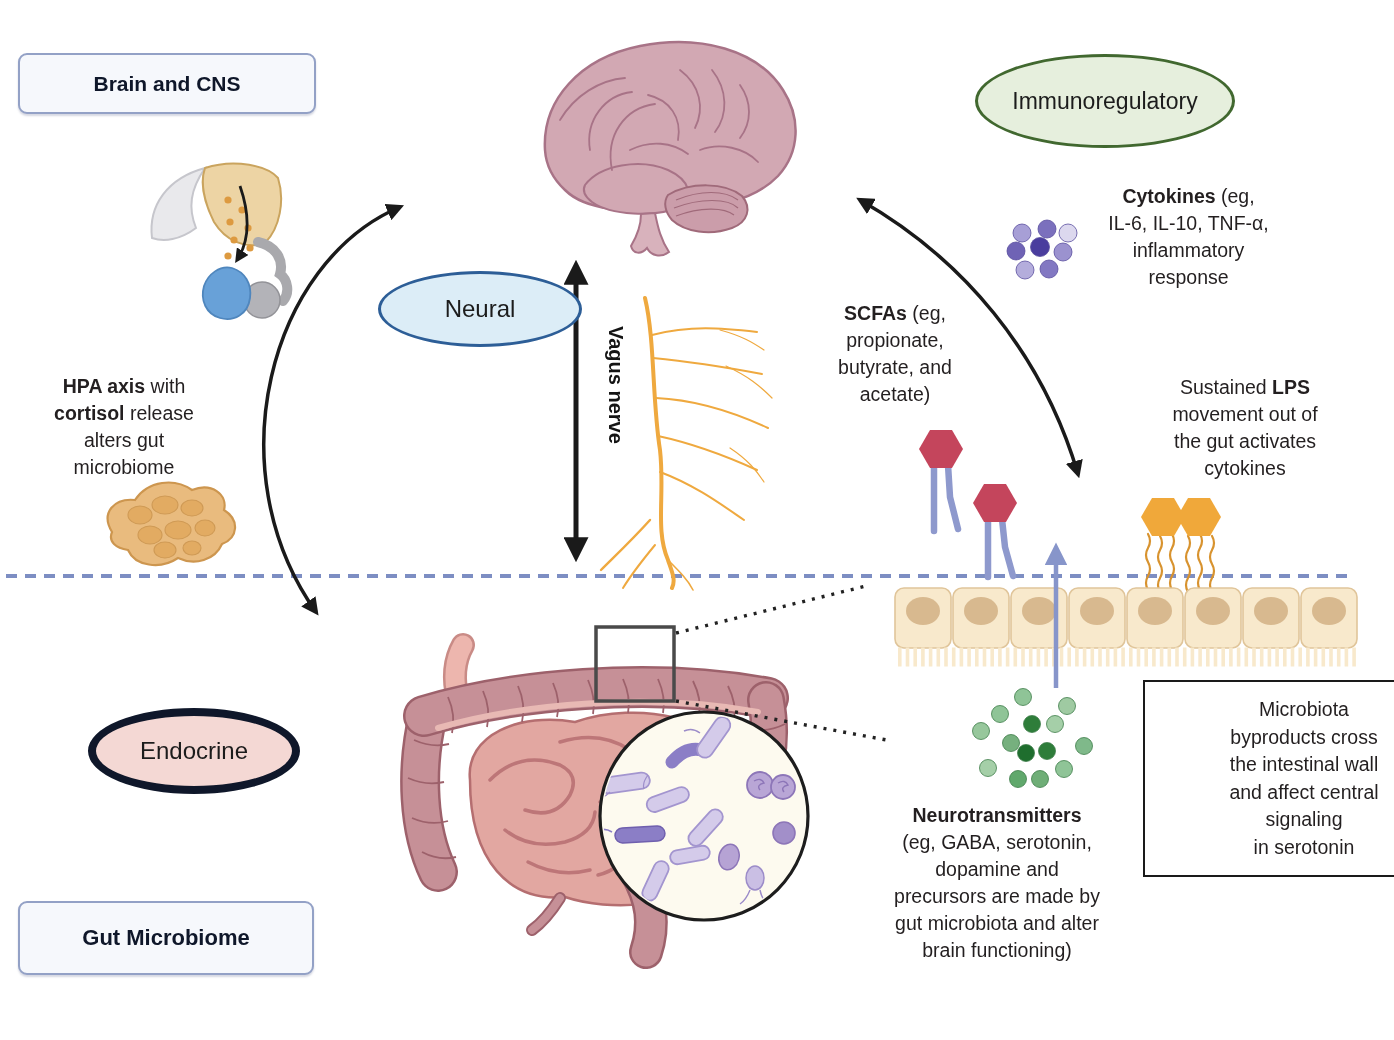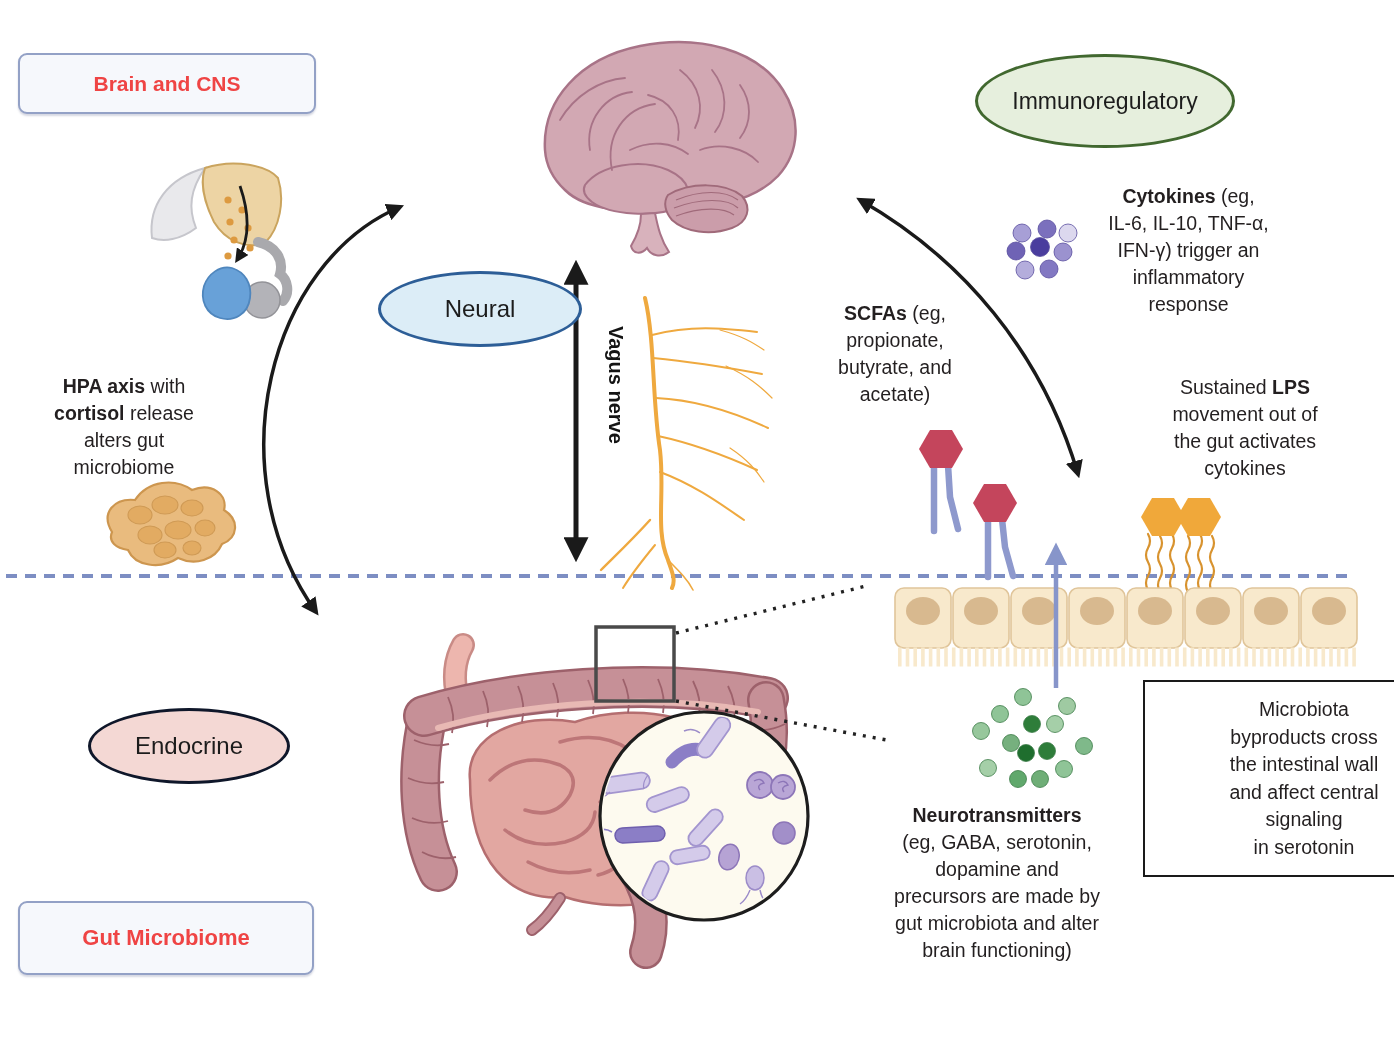--- a/index.html
+++ b/index.html
@@ -4,25 +4,25 @@
 <style>
   html,body{margin:0;padding:0;background:#ffffff;}
   #canvas{position:relative;width:1394px;height:1040px;background:#ffffff;overflow:hidden;
           font-family:"Liberation Sans","DejaVu Sans",sans-serif;color:#1e1b1c;}
   svg{position:absolute;left:0;top:0;}
   .abs{position:absolute;}
   .ann{font-size:19.5px;line-height:27px;text-align:center;color:#231f20;}
   .ann b{font-weight:bold;}
   .labelbox{background:#f6f8fc;border:2.5px solid #93a1c6;border-radius:9px;
             display:flex;align-items:center;justify-content:center;
-            font-weight:bold;font-size:21px;color:#ef4444;box-shadow:0 2px 2px rgba(90,100,140,.25);}
+            font-weight:bold;font-size:21px;color:#0f172a;box-shadow:0 2px 2px rgba(90,100,140,.25);}
   .oval{border-radius:50%;display:flex;align-items:center;justify-content:center;
         font-size:24px;color:#1c1c1c;}
   .oval.neural{background:#dcedf7;border:3px solid #2d5e97;}
-  .oval.endocrine{background:#f4d8d4;border:3px solid #0f172a;}
+  .oval.endocrine{background:#f4d8d4;border:8px solid #0f172a;}
   .oval.immuno{background:#e6efdd;border:3.5px solid #41682f;font-size:23px;}
   .notebox{background:#ffffff;border:2.5px solid #1a1a1a;font-size:19.5px;line-height:27.5px;
            text-align:center;color:#231f20;display:flex;flex-direction:column;justify-content:center;padding-left:46px;}
   .vagus{writing-mode:vertical-rl;font-weight:bold;font-size:20px;color:#141414;}
 </style>
 </head>
 <body>
 
 <div id="canvas">
 
@@ -299,21 +299,20 @@
     <div><b>HPA axis</b><span> with</span></div>
     <div><b>cortisol</b><span> release</span></div>
     <div>alters gut</div>
     <div>microbiome</div>
   </div>
 
 
   <div class="abs ann" style="left:1081px;top:183px;width:215px;">
     <div><b>Cytokines</b><span> (eg,</span></div>
     <div>IL-6, IL-10, TNF-α,</div>
-    <div>IFN-γ) trigger an</div>
     <div>inflammatory</div>
     <div>response</div>
   </div>
 
   <div class="abs ann" style="left:800px;top:300px;width:190px;">
     <div><b>SCFAs</b><span> (eg,</span></div>
     <div>propionate,</div>
     <div>butyrate, and</div>
     <div>acetate)</div>
   </div>

